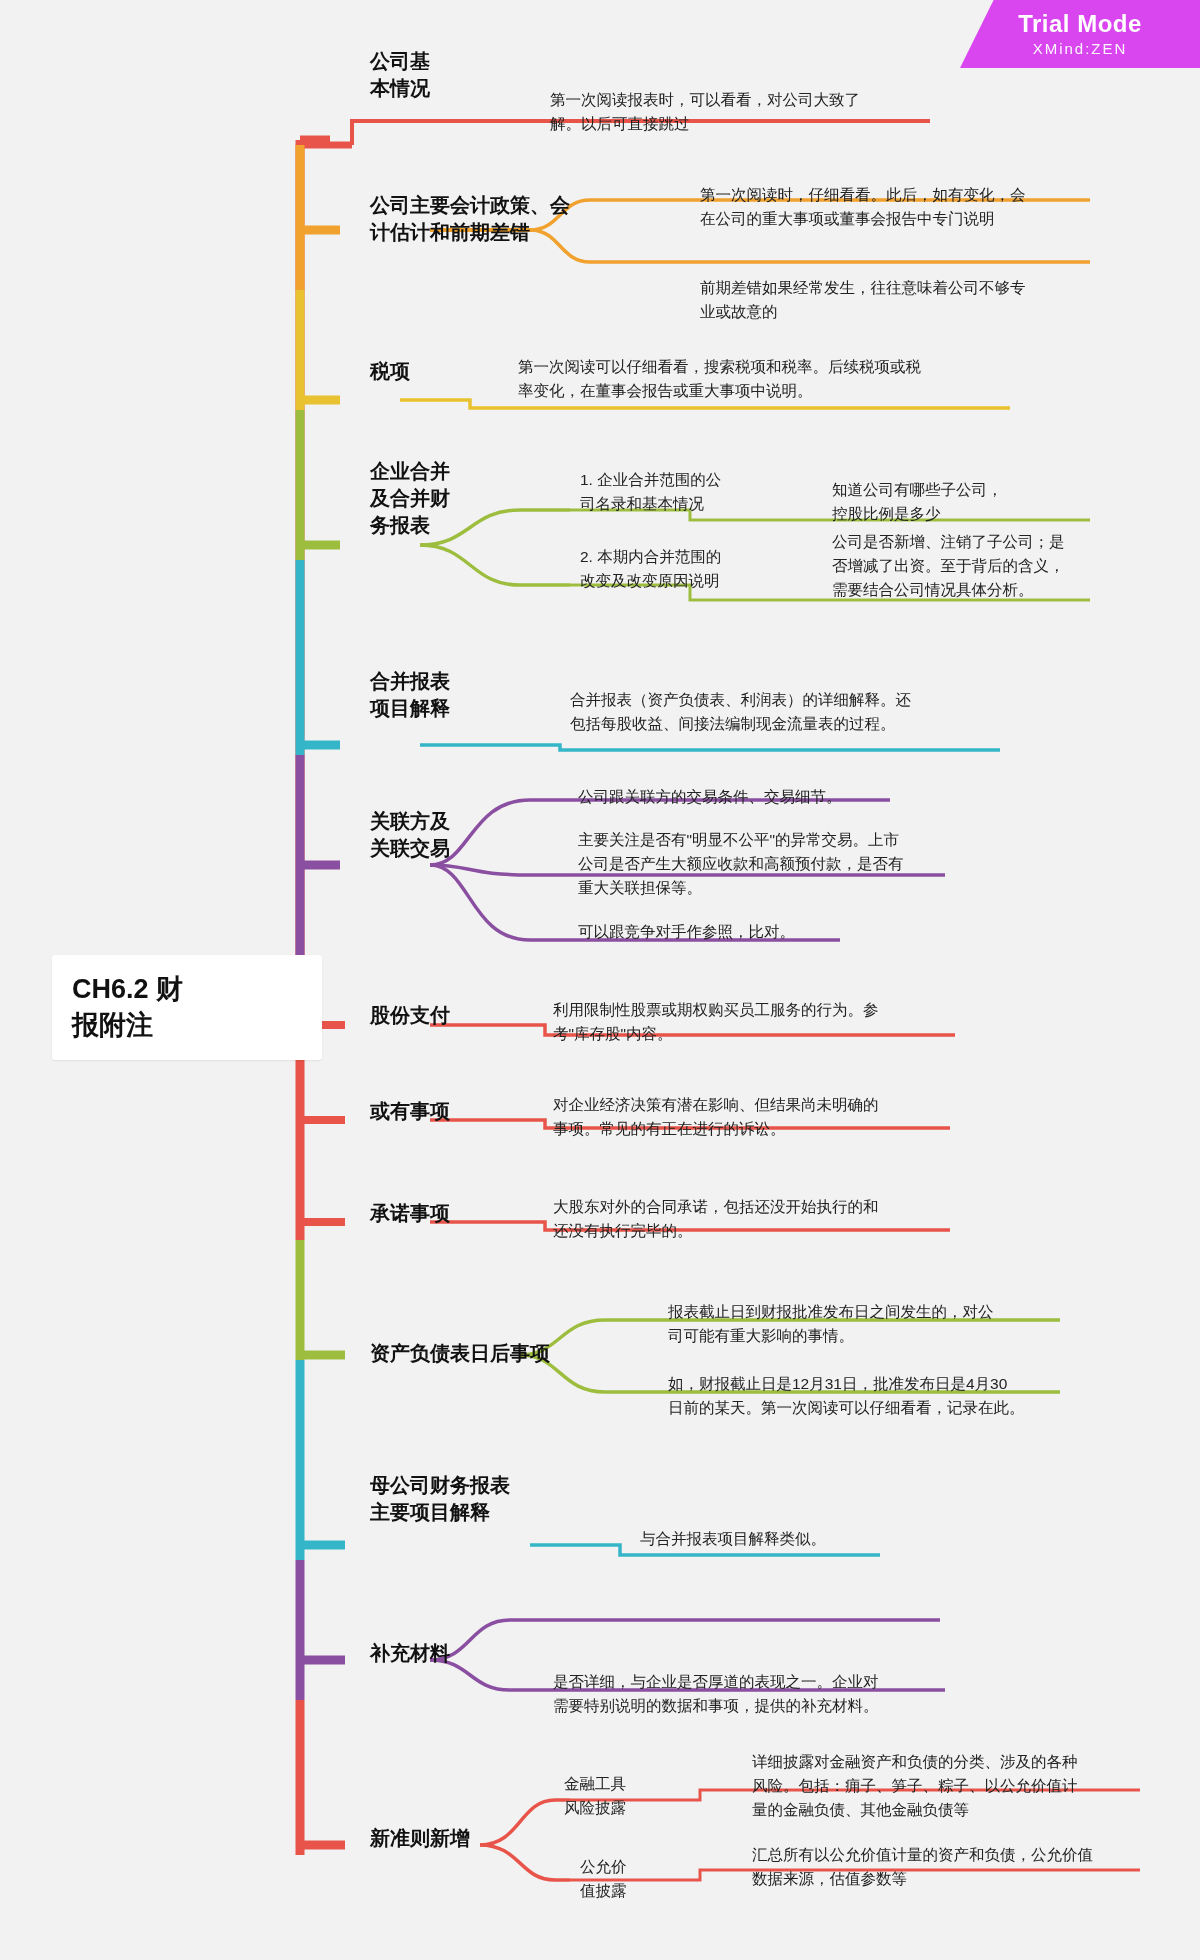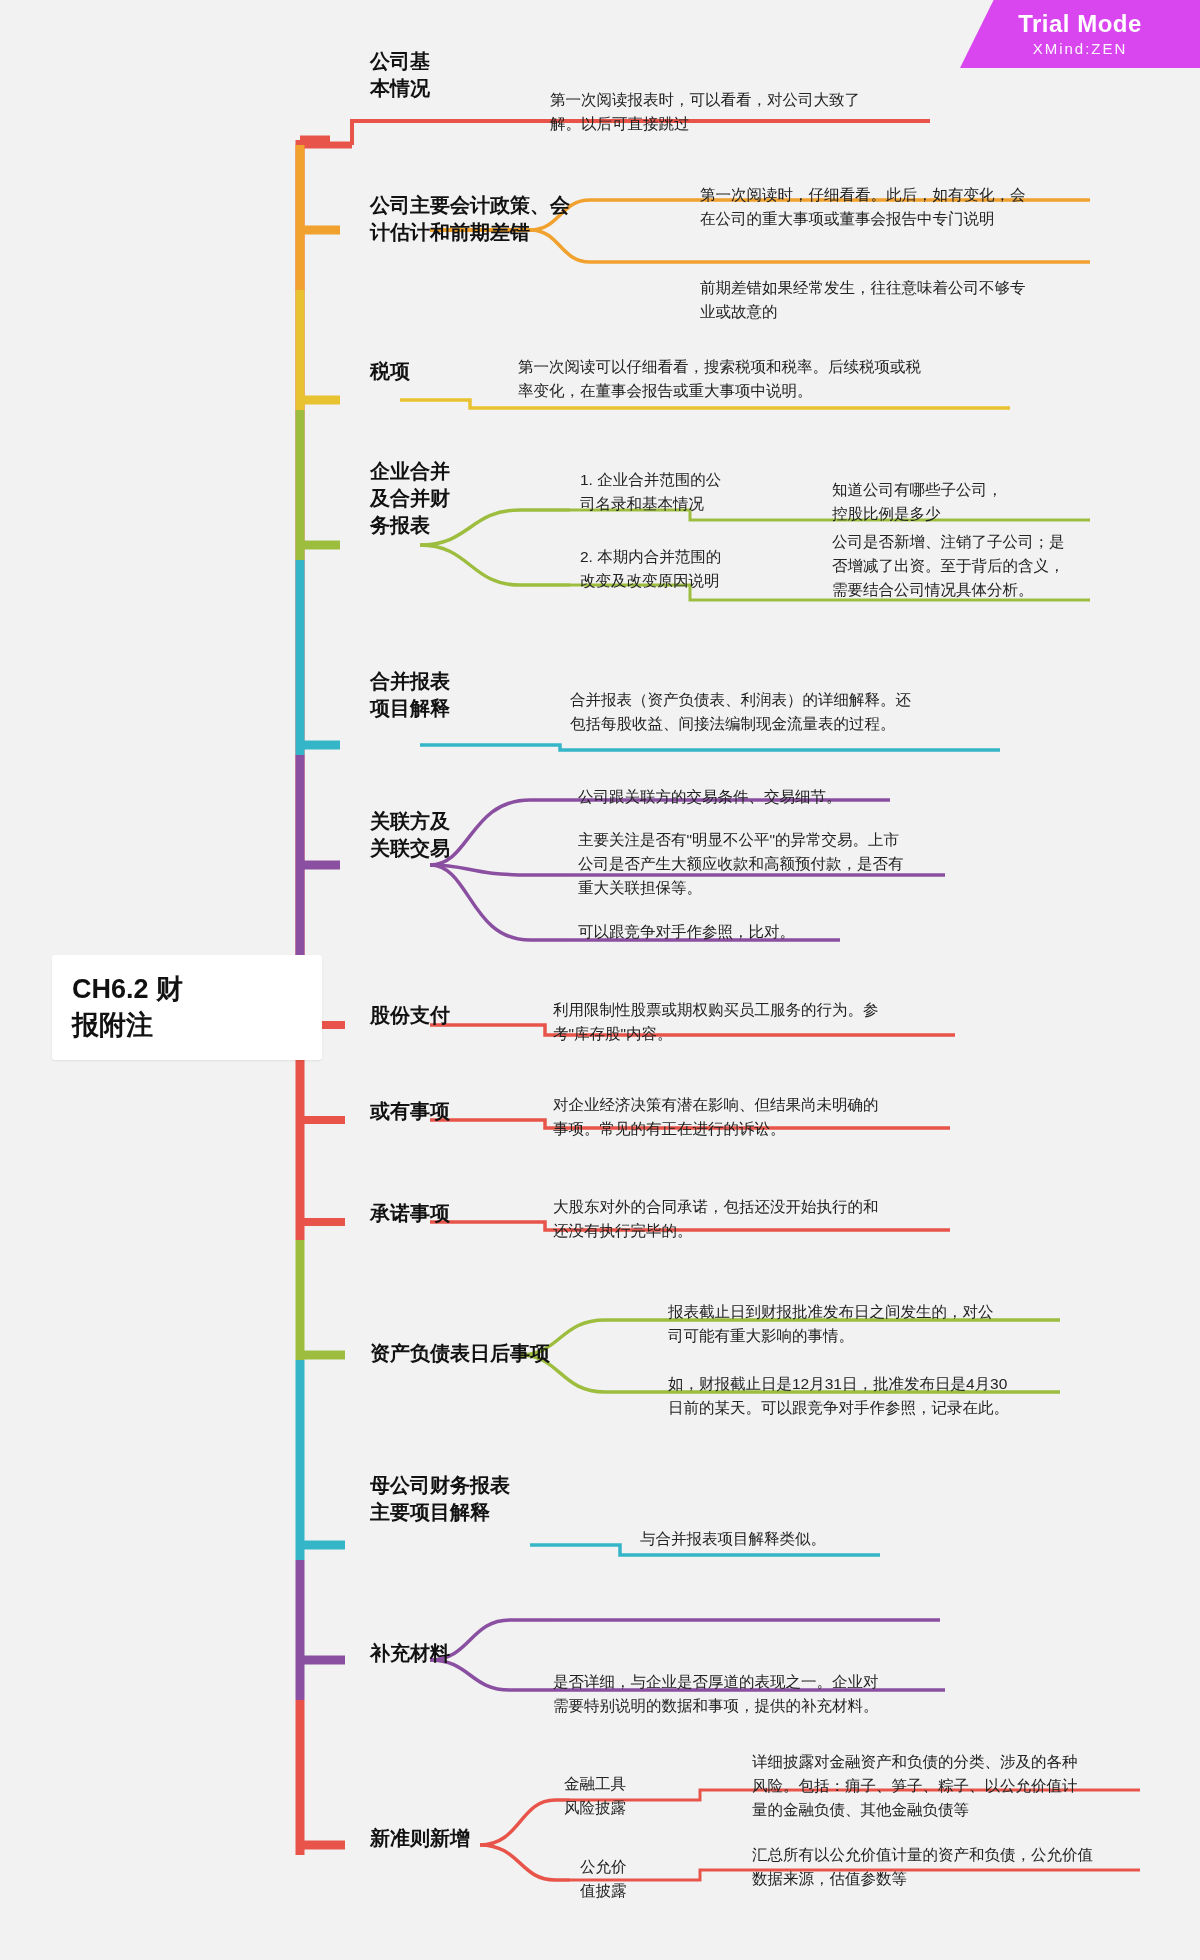--- a/index.html
+++ b/index.html
@@ -184,21 +184,21 @@
 事项。常见的有正在进行的诉讼。</div>
 
   <div class="t1" style="left:370px;top:1200px;white-space:pre-line;">承诺事项</div>
   <div class="t2" style="left:553px;top:1195px;width:400px;white-space:pre-line;">大股东对外的合同承诺，包括还没开始执行的和
 还没有执行完毕的。</div>
 
   <div class="t1" style="left:370px;top:1340px;white-space:pre-line;">资产负债表日后事项</div>
   <div class="t2" style="left:668px;top:1300px;width:400px;white-space:pre-line;">报表截止日到财报批准发布日之间发生的，对公
 司可能有重大影响的事情。</div>
   <div class="t2" style="left:668px;top:1372px;width:410px;white-space:pre-line;">如，财报截止日是12月31日，批准发布日是4月30
-日前的某天。可以跟竞争对手作参照，记录在此。</div>
+日前的某天。第一次阅读可以仔细看看，记录在此。</div>
 
   <div class="t1" style="left:370px;top:1472px;white-space:pre-line;">母公司财务报表
 主要项目解释</div>
   <div class="t2" style="left:640px;top:1527px;width:330px;white-space:pre-line;">与合并报表项目解释类似。</div>
 
   <div class="t1" style="left:370px;top:1640px;white-space:pre-line;">补充材料</div>
   <div class="t2" style="left:553px;top:1670px;width:410px;white-space:pre-line;">是否详细，与企业是否厚道的表现之一。企业对
 需要特别说明的数据和事项，提供的补充材料。</div>
 
   <div class="t1" style="left:370px;top:1825px;white-space:pre-line;">新准则新增</div>

